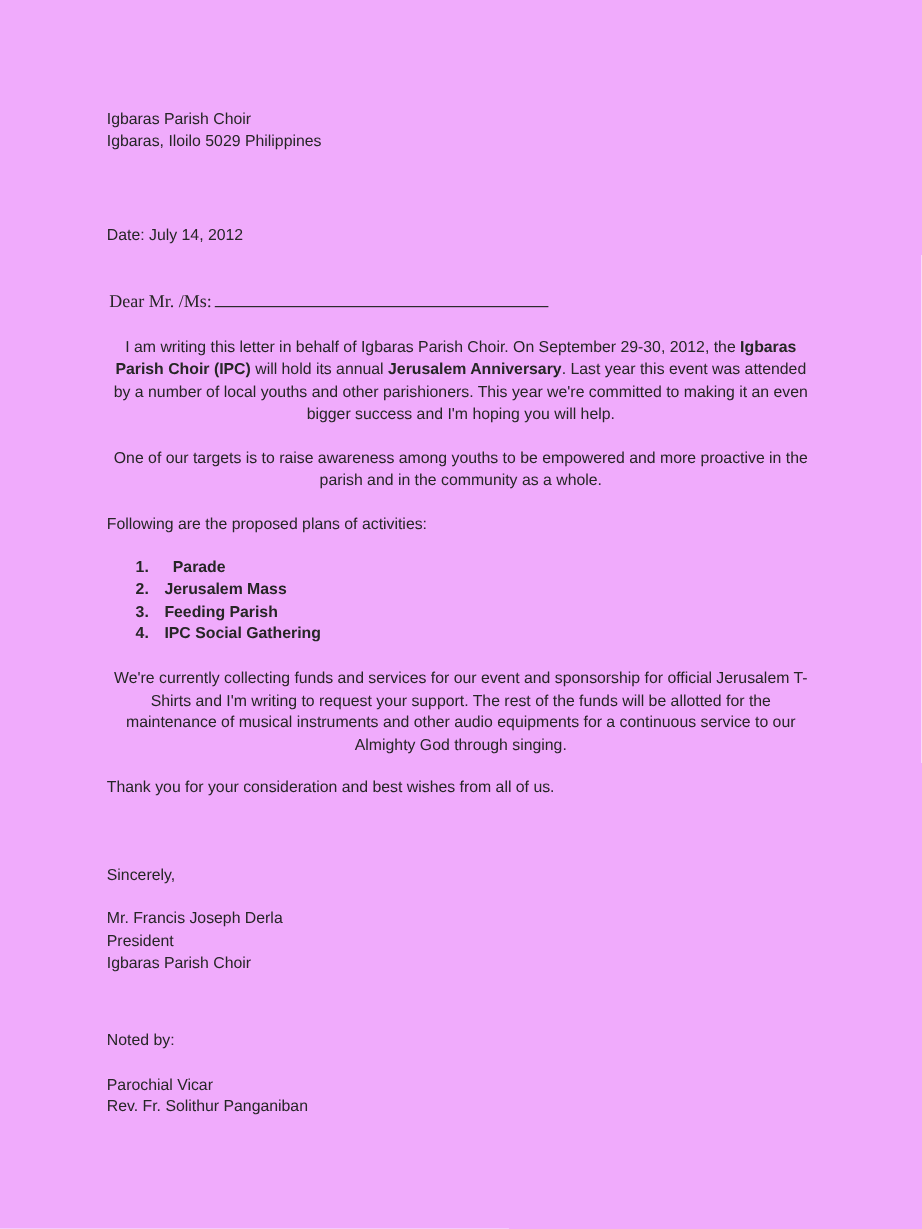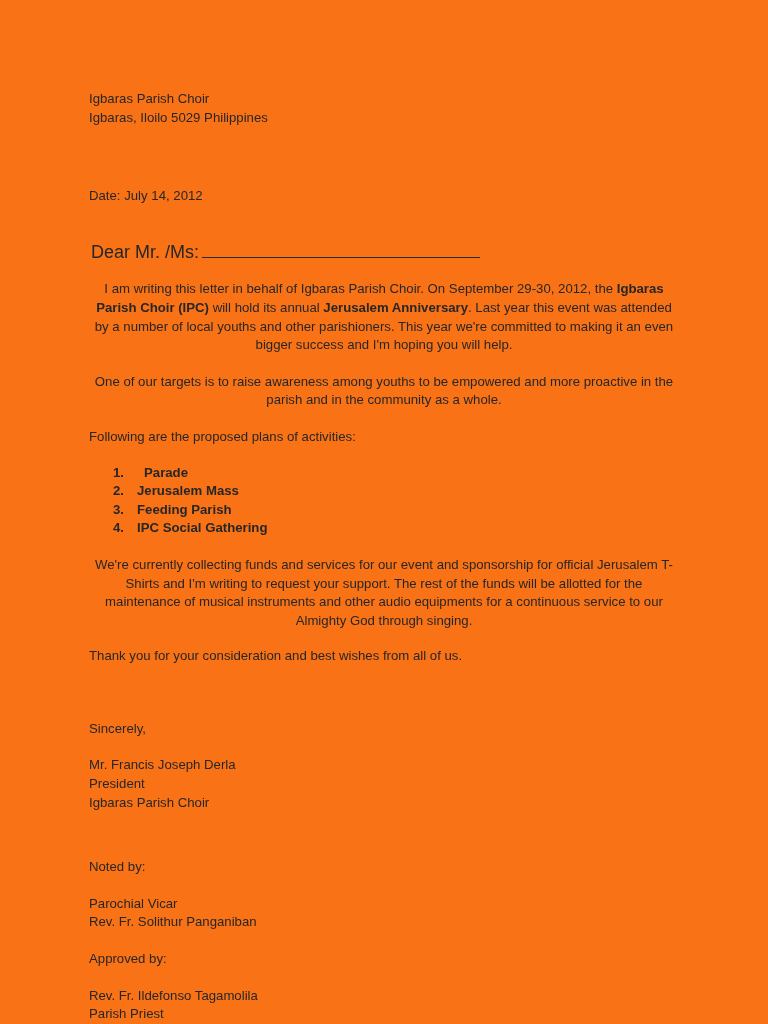--- a/index.html
+++ b/index.html
@@ -11,21 +11,21 @@
     width: 768px;
     height: 1024px;
     font-family: "Liberation Sans", sans-serif;
     color: #262626;
     -webkit-font-smoothing: antialiased;
   }
   .page {
     position: relative;
     width: 768px;
     height: 1024px;
-    background: #f97316;
+    background: #f0abfc;
     overflow: hidden;
   }
   .doc {
     position: absolute;
     left: 89px;
     top: 90px;
     width: 590px;
   }
   .blk {
     margin: 0;
@@ -43,23 +43,24 @@
   .gap-sincerely { height: 54px; }
   .gap-signer { height: 18px; }
   .gap-noted  { height: 46px; }
   .gap-notedname { height: 18px; }
   .gap-approved { height: 18px; }
   .gap-approvedname { height: 18px; }
 
   .dear-row {
     display: block;
     padding-left: 2px;
-    font-size: 18px;
+    font-size: 15px;
     line-height: 18.6px;
     white-space: pre;
+    font-family: Liberation Serif, serif;
   }
   .fill-line {
     display: inline-block;
     width: 278px;
     border-bottom: 1.4px solid #2b2b2b;
     height: 11px;
     margin-left: 3px;
     vertical-align: baseline;
   }
 
@@ -154,21 +155,15 @@
 
     <div>
       <div class="blk">Noted by:</div>
       <div class="gap-notedname"></div>
       <div class="blk">Parochial Vicar</div>
       <div class="blk">Rev. Fr. Solithur Panganiban</div>
     </div>
 
     <div class="gap-approved"></div>
 
-    <div>
-      <div class="blk">Approved by:</div>
-      <div class="gap-approvedname"></div>
-      <div class="blk">Rev. Fr. Ildefonso Tagamolila</div>
-      <div class="blk">Parish Priest</div>
-    </div>
 
   </div>
 </div>
 
 </body></html>

